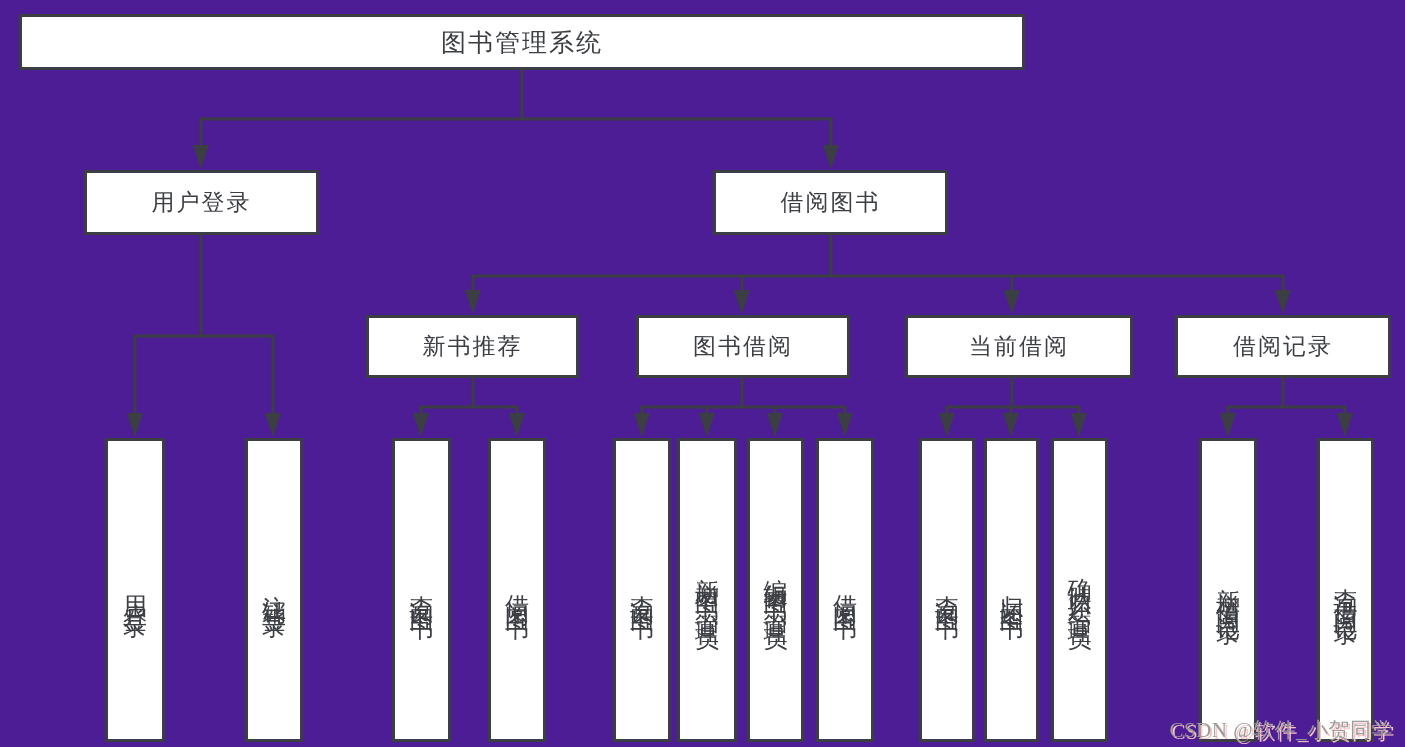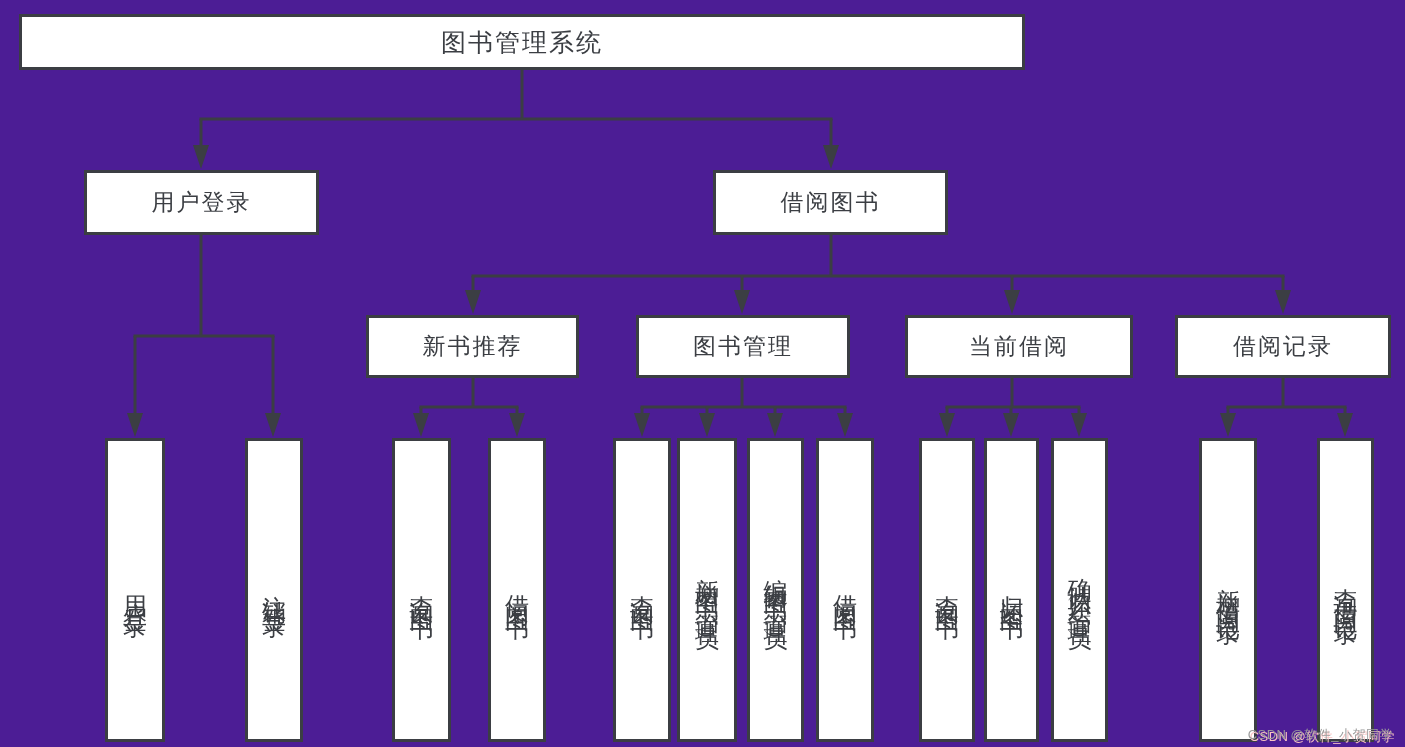--- a/index.html
+++ b/index.html
@@ -17,22 +17,22 @@
   .vbox{
     position:absolute;box-sizing:border-box;border:3px solid #3b3e43;background:#fff;
     top:438px;height:304px;display:flex;align-items:center;justify-content:center;
   }
   .vlabel{
     writing-mode:vertical-rl;text-orientation:mixed;
     font-size:24px;letter-spacing:7px;line-height:1;white-space:nowrap;color:#3b3e43;
   }
   .watermark{
     position:absolute;right:12px;bottom:3px;
-    font-size:13px;letter-spacing:0.5px;color:#9b9b9b;
-    text-shadow:2px 2px 0 #f8c3c3;white-space:nowrap;
+    font-size:21px;letter-spacing:0.5px;color:#9b9b9b;
+    text-shadow:2px 2px 0 #f8c3c3;white-space:nowrap;font-family:Liberation Serif, serif;
   }
 </style>
 </head>
 <body>
 
 <div id="stage">
 
   <svg id="wires" viewBox="0 0 1405 747" xmlns="http://www.w3.org/2000/svg">
     <g stroke="#3b3e43" stroke-width="3" fill="#3b3e43">
       <path d="M522 70 V119" fill="none"></path>
@@ -110,21 +110,21 @@
     <span>用户登录</span>
   </div>
   <div class="box" style="left:713px;top:170px;width:235px;height:65px">
     <span>借阅图书</span>
   </div>
 
   <div class="box" style="left:366px;top:315px;width:213px;height:63px">
     <span>新书推荐</span>
   </div>
   <div class="box" style="left:636px;top:315px;width:214px;height:63px">
-    <span>图书管理</span>
+    <span>图书借阅</span>
   </div>
   <div class="box" style="left:905px;top:315px;width:228px;height:63px">
     <span>当前借阅</span>
   </div>
   <div class="box" style="left:1175px;top:315px;width:216px;height:63px">
     <span>借阅记录</span>
   </div>
 
   <div class="vbox" style="left:105px;width:60px">
     <span class="vlabel">用户登录</span>

